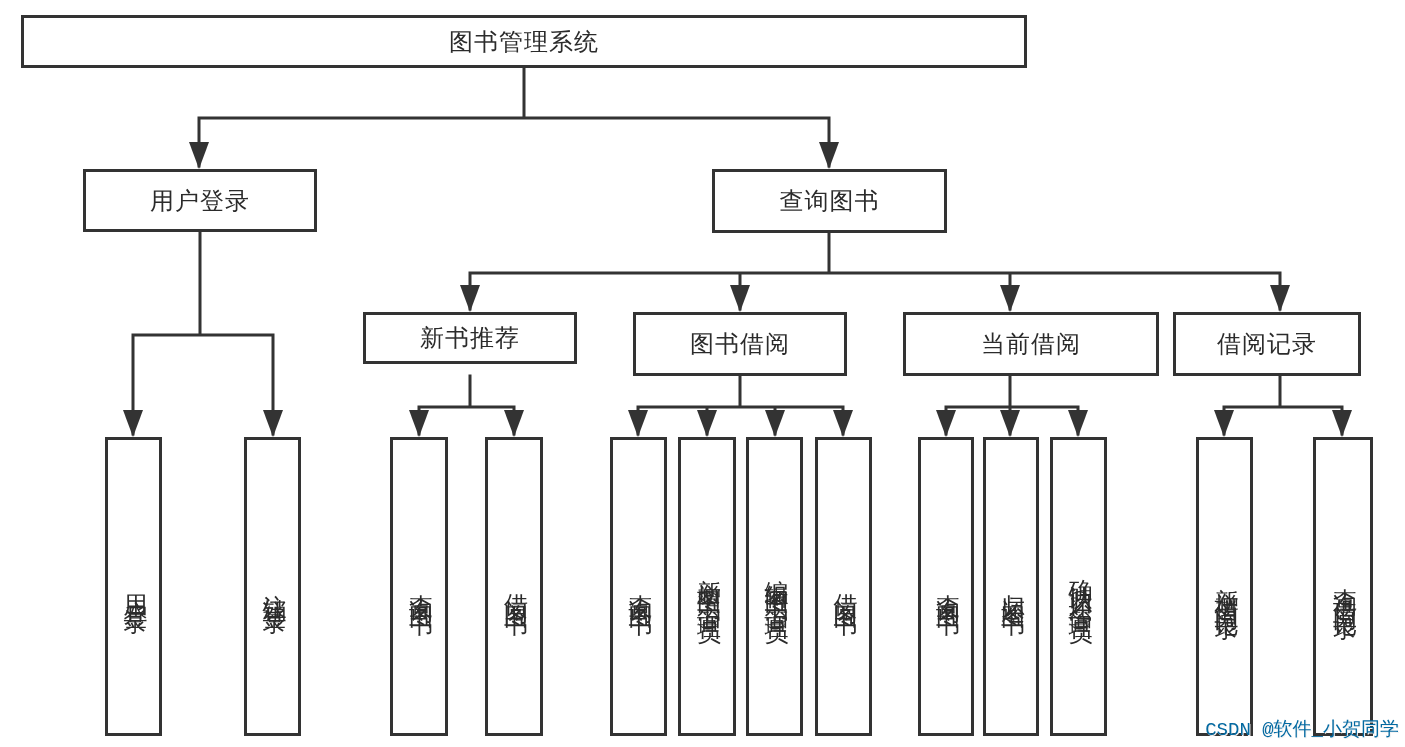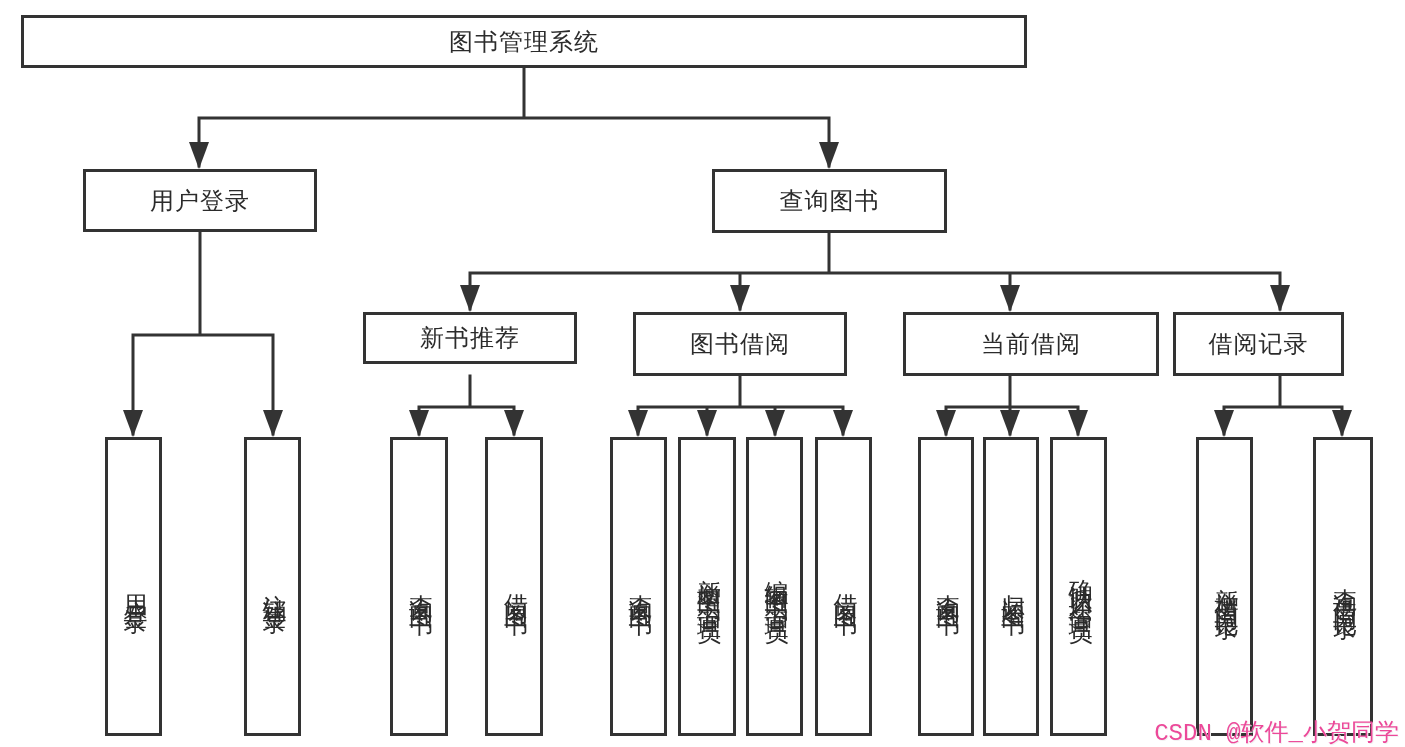--- a/index.html
+++ b/index.html
@@ -41,22 +41,22 @@
     text-orientation: mixed;
     font-size: 24px;
     letter-spacing: 6px;
     line-height: 1;
     white-space: nowrap;
   }
   .watermark {
     position: absolute;
     top: 716px;
     right: 6px;
-    font-size: 24px;
-    color: #ec4899;
+    font-size: 19px;
+    color: #0369a1;
     text-shadow: 1px 1px 0 #f2f2f2;
     white-space: nowrap;
   }
 </style>
 </head>
 <body>
 
 <div class="stage">
 
   <svg class="wires" viewBox="0 0 1405 747" aria-hidden="true">
@@ -103,21 +103,21 @@
 
   <div class="node hbox" style="left:363px; top:312px; width:214px; height:52px;">
     <span class="label">新书推荐</span>
   </div>
   <div class="node hbox" style="left:633px; top:312px; width:214px; height:64px;">
     <span class="label">图书借阅</span>
   </div>
   <div class="node hbox" style="left:903px; top:312px; width:256px; height:64px;">
     <span class="label">当前借阅</span>
   </div>
-  <div class="node hbox" style="left:1173px; top:312px; width:171px; height:64px;">
+  <div class="node hbox" style="left:1173px; top:312px; width:188px; height:64px;">
     <span class="label">借阅记录</span>
   </div>
 
   <div class="node vbox" style="left:105px;">
     <span class="label">用户登录</span>
   </div>
   <div class="node vbox" style="left:244px;">
     <span class="label">注销登录</span>
   </div>
 

